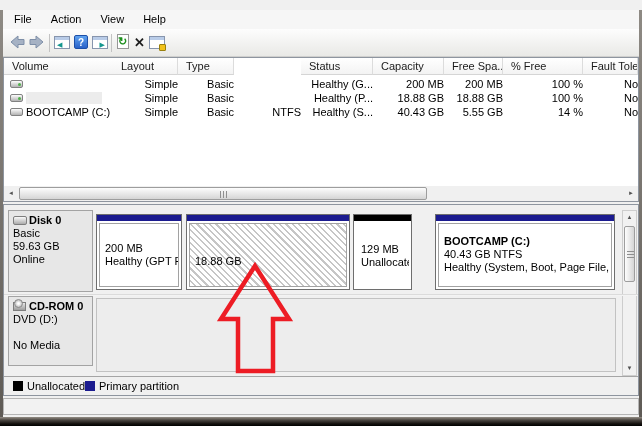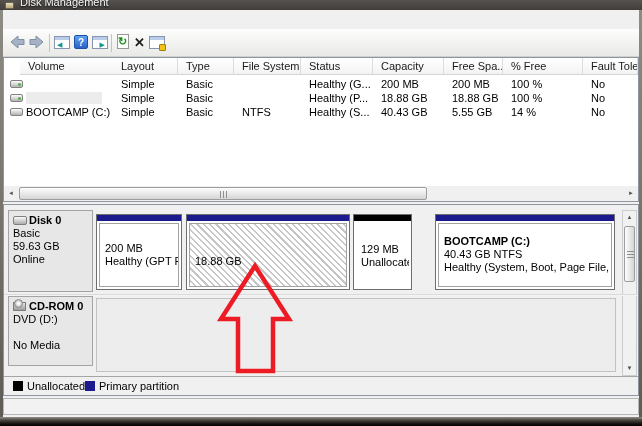--- a/index.html
+++ b/index.html
@@ -42,24 +42,24 @@
   .x-glyph { font-size:13px; font-weight:bold; color:#1c1c1c; line-height:17px; padding-left:2px; }
   .badge { position:absolute; right:-2px; bottom:-3px; width:7px; height:7px;
     background:#f2c21b; border:1px solid #99800f; border-radius:1px; }
   
   .toppane { position:absolute; left:3px; top:57px; width:636px; height:145px;
     background:#fff; border:1px solid #8e959f; }
   .hc { position:absolute; top:0; height:17px; padding:2px 0 0 8px;
     background:linear-gradient(#ffffff,#f3f3f3);
     border-right:1px solid #dcdcdc; border-bottom:1px solid #d5d5d5;
     white-space:nowrap; overflow:hidden; color:#1a1a1a; }
-  .c1{left:16px;width:119px} .c2{left:109px;width:65px} .c3{left:174px;width:56px}
+  .c1{left:0;width:119px} .c2{left:109px;width:65px} .c3{left:174px;width:56px}
   .c4{left:230px;width:67px} .c5{left:297px;width:72px} .c6{left:369px;width:71px}
   .c7{left:440px;width:59px} .c8{left:499px;width:80px} .c9{left:579px;width:55px}
-  .vrow { position:absolute; left:0; width:634px; height:14px; }
+  .vrow { position:absolute; left:0; width:634px; height:14px;text-align:right; }
   .vrow .cell { position:absolute; top:0; height:14px; padding-left:8px; line-height:14px;
     white-space:nowrap; overflow:hidden; }
   .drv { position:absolute; left:6px; top:3px; width:13px; height:8px; border-radius:2px;
     background:linear-gradient(#fdfdfd,#b3b3b3); border:1px solid #828282; }
   .drv.green::after { content:""; position:absolute; right:1px; top:2px; width:3px; height:3px;
     border-radius:50%; background:#4fb04a; }
   .vol-name { position:absolute; left:22px; top:0; line-height:14px; white-space:nowrap; }
   .redacted { position:absolute; left:22px; top:1px; width:76px; height:12px; background:#ececec; }
   
   .hscroll { position:absolute; left:0; top:128px; width:634px; height:15px; background:#f0f0f0; }
@@ -112,25 +112,27 @@
     background:#f2f2f2; border:1px solid #b5b5b5; }
   
   .arrow-overlay { position:absolute; left:0; top:0; width:642px; height:426px;
     pointer-events:none; z-index:50; }
 </style>
 </head>
 <body>
 
 <div id="win">
 
-  <div class="titlebar">
-    <div class="title-icon"></div>
-    <div class="title-text">Disk Management</div>
+
+  <div class="menubar">
+    <span class="menu-item">File</span>
+    <span class="menu-item">Action</span>
+    <span class="menu-item">View</span>
+    <span class="menu-item">Help</span>
   </div>
-
 
   <div class="toolbar">
     <div class="tb-btn" style="left:5px">
       <svg width="18" height="17" viewBox="0 0 18 17">
           <path d="M10 2 L3 8 L10 14 L10 10.5 L16 10.5 L16 5.5 L10 5.5 Z" fill="#9cab c0" stroke="#7e8fa8" stroke-width="1" fill-opacity="1" fill-rule="evenodd" style="fill:#a6b2c4"></path>
         </svg>
     </div>
     <div class="tb-btn" style="left:25px">
       <svg width="18" height="17" viewBox="0 0 18 17">
           <path d="M8 2 L15 8 L8 14 L8 10.5 L2 10.5 L2 5.5 L8 5.5 Z" style="fill:#a6b2c4" stroke="#7e8fa8" stroke-width="1"></path>
@@ -166,21 +168,20 @@
           <div class="strip"></div>
           <div class="badge"></div>
         </div>
     </div>
   </div>
 
   <div class="toppane">
     <div class="hc c1">Volume</div>
     <div class="hc c2">Layout</div>
     <div class="hc c3">Type</div>
-    <div class="hc c4">File System</div>
     <div class="hc c6">Capacity</div>
     <div class="hc c5">Status</div>
     <div class="hc c7">Free Spa...</div>
     <div class="hc c8">% Free</div>
     <div class="hc c9">Fault Tole</div>
 
     <div class="vrow" style="top:19px">
       <span class="drv green"></span>
       <span class="vol-name"></span>
       <span class="cell c2">Simple</span>

